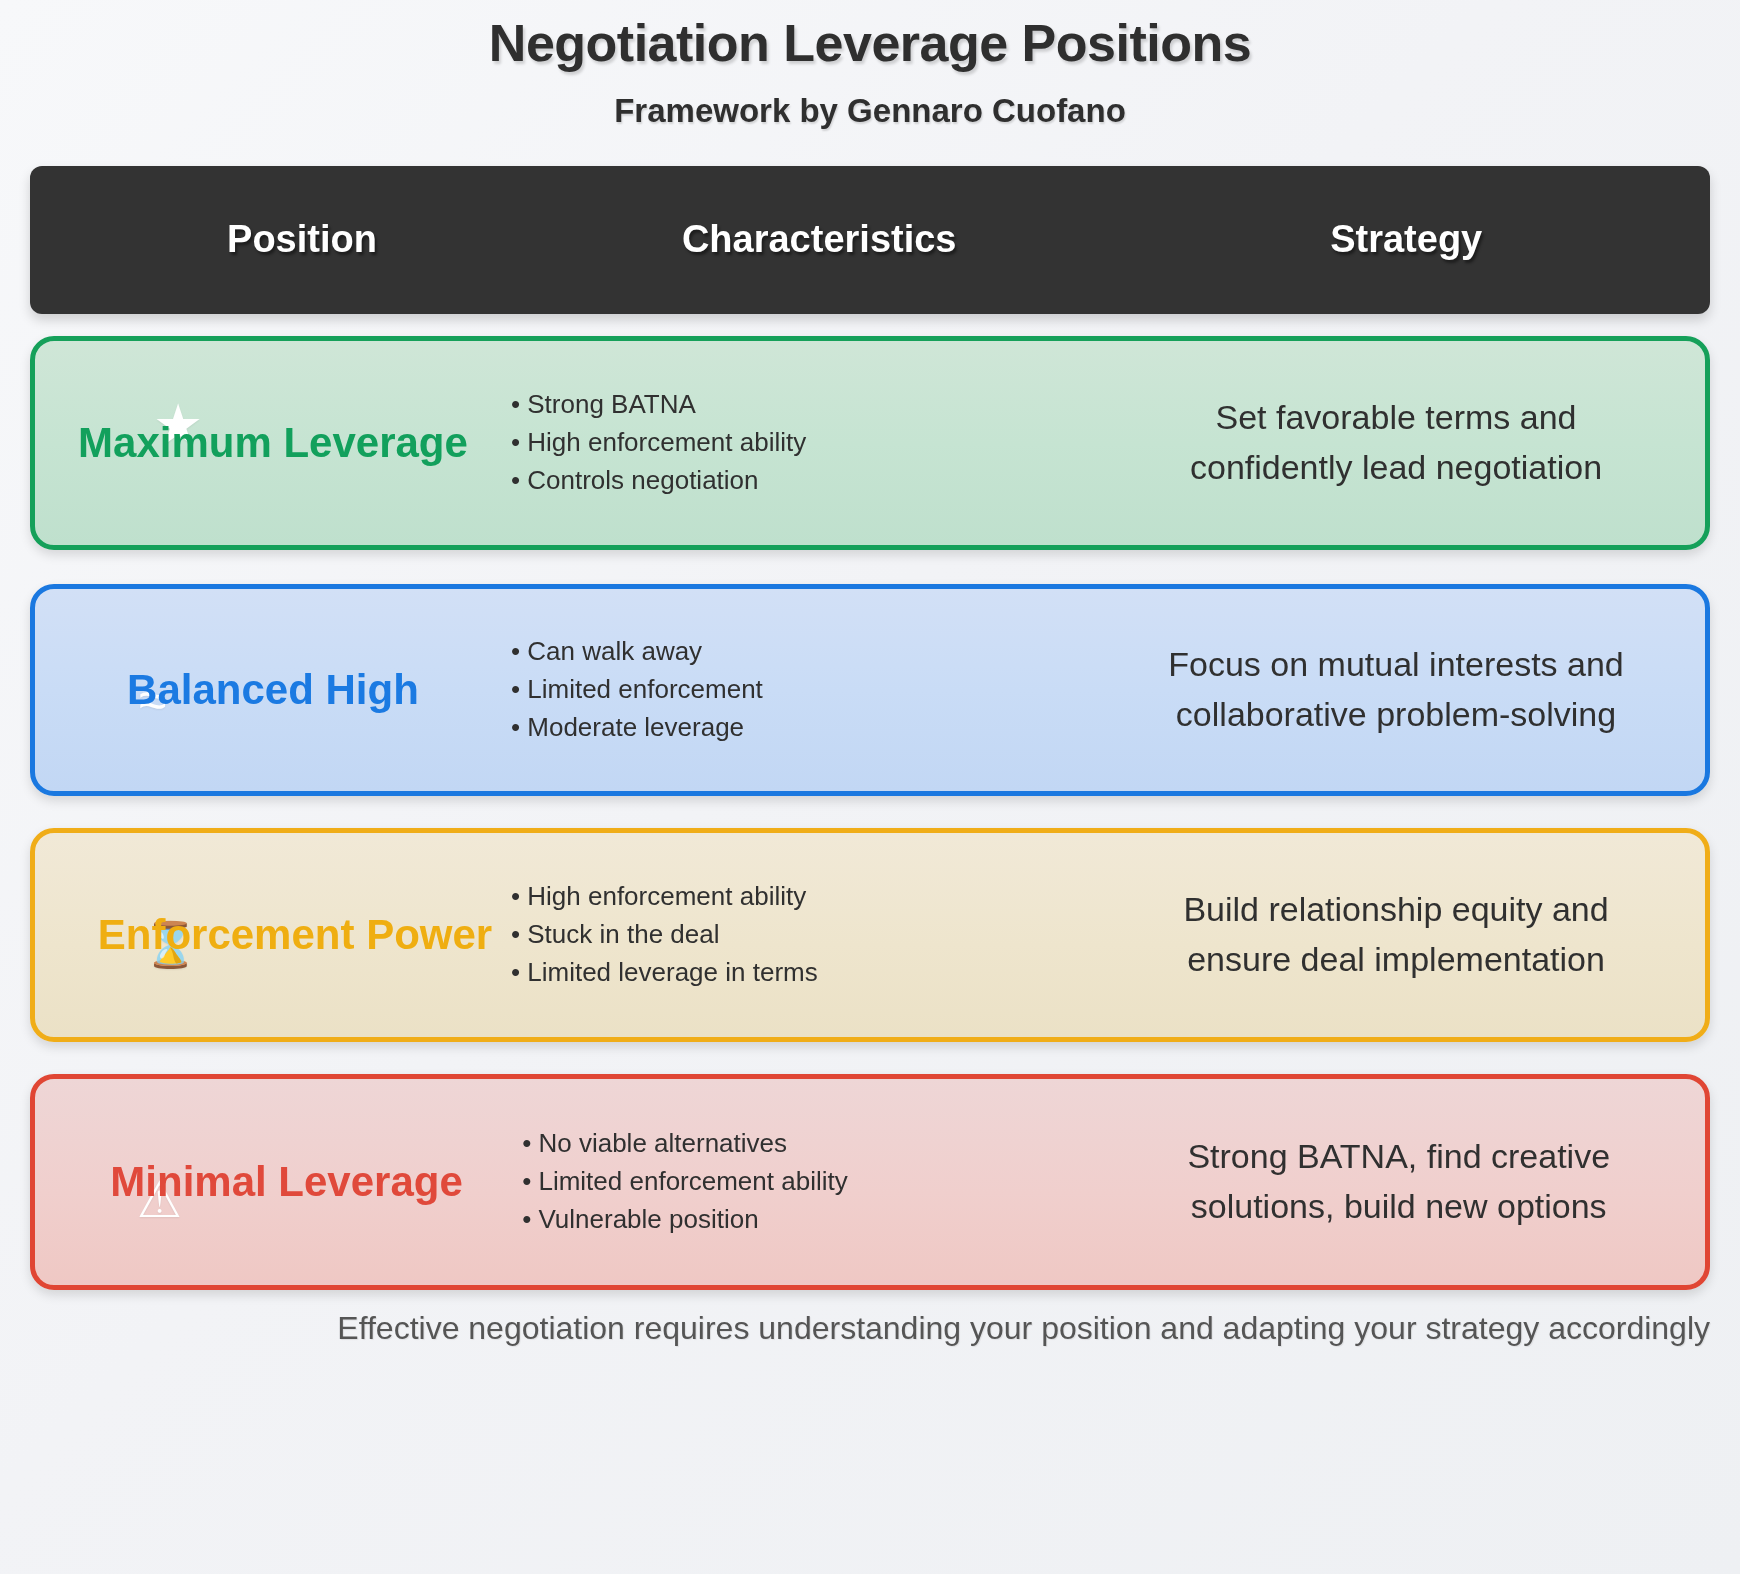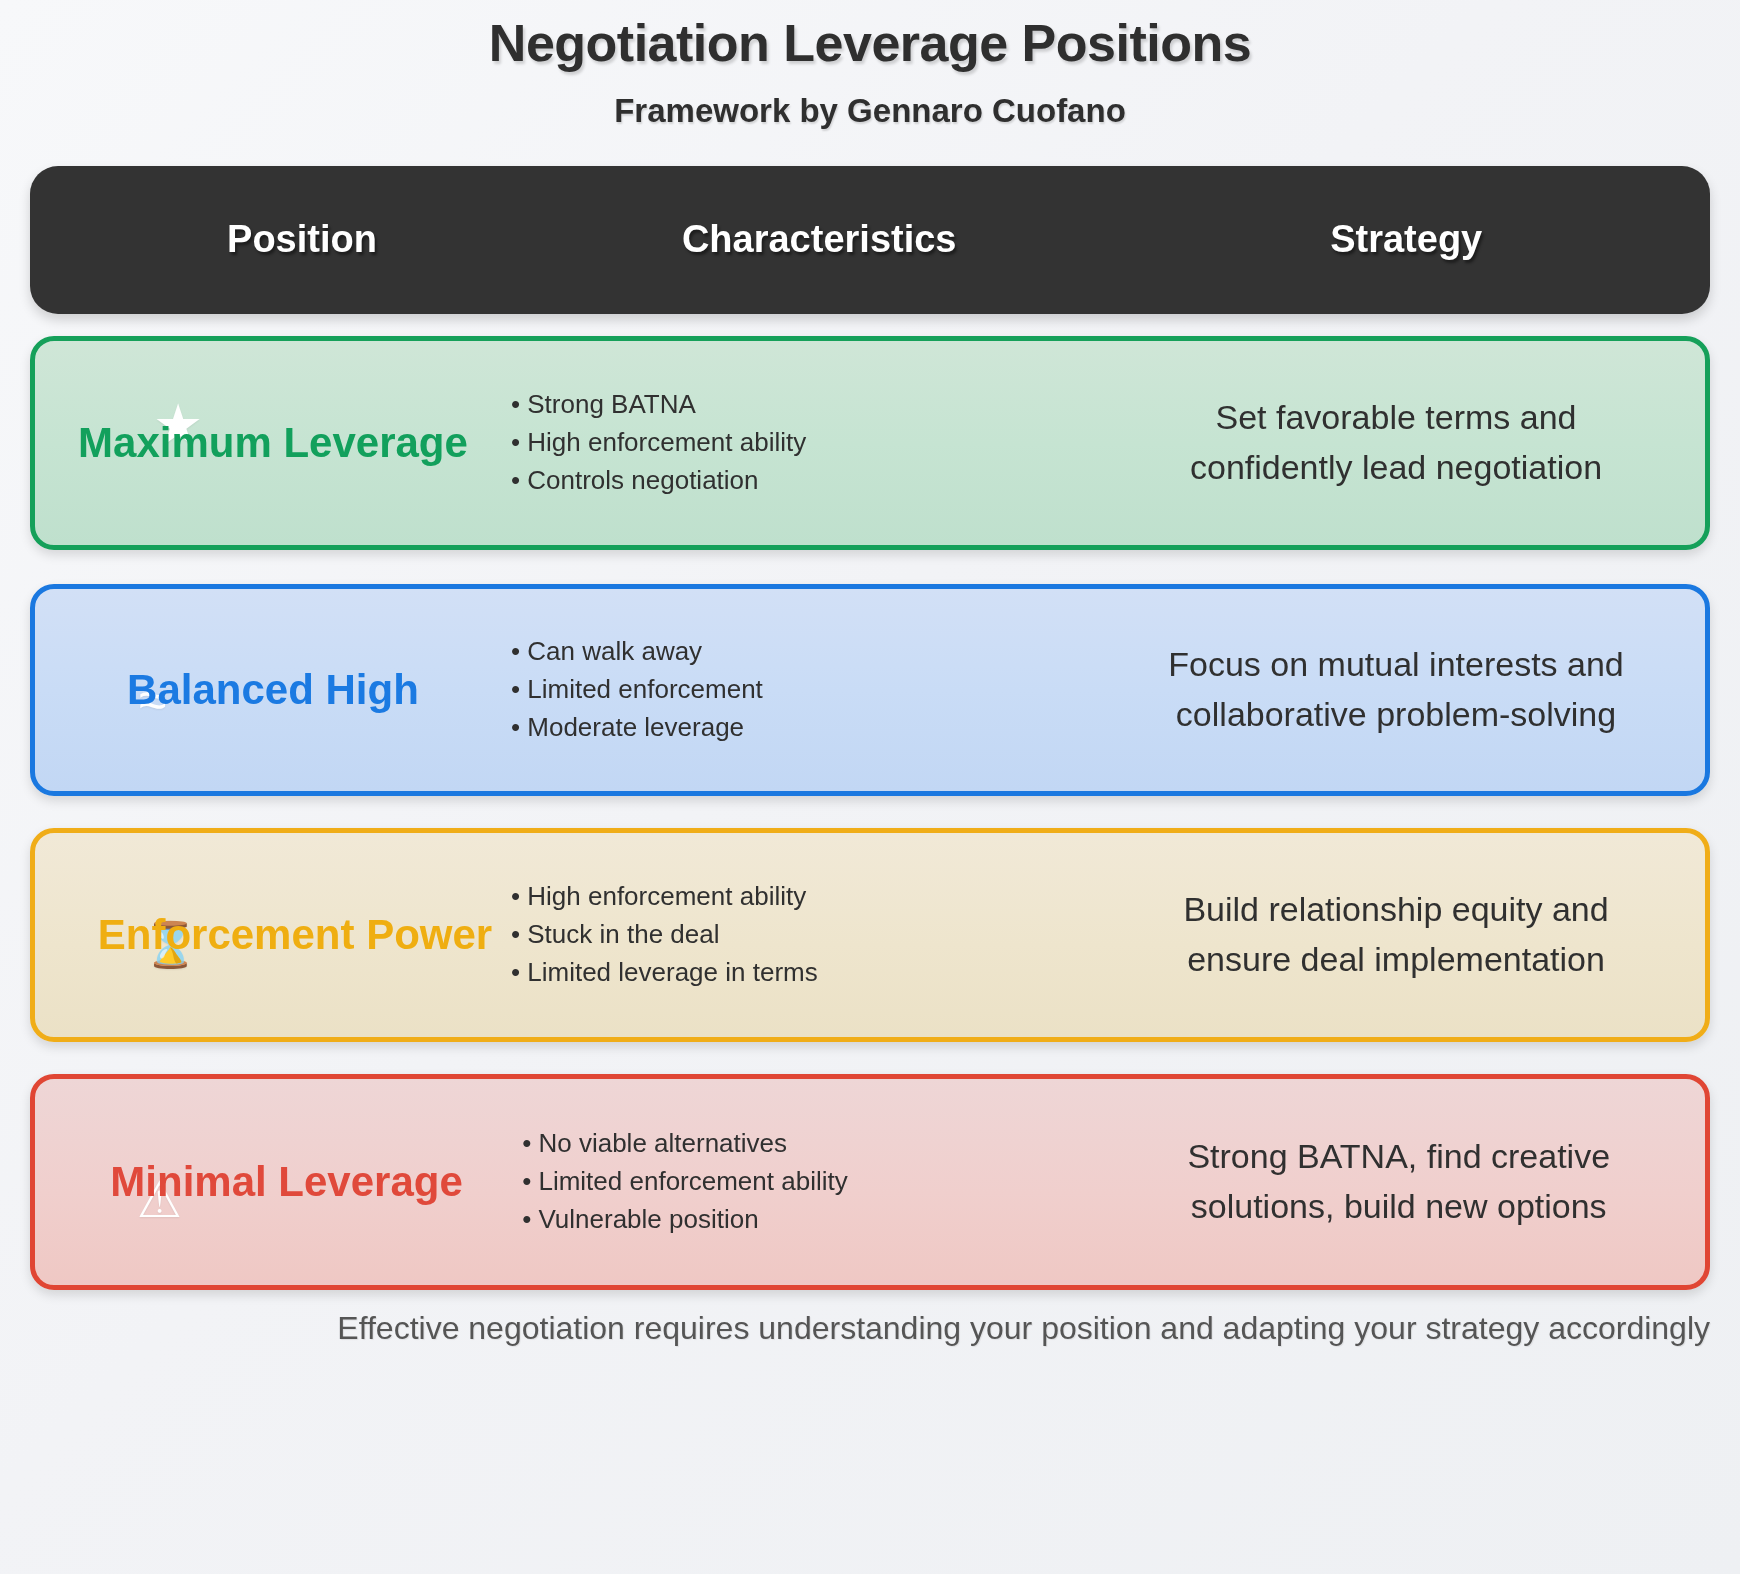--- a/index.html
+++ b/index.html
@@ -42,21 +42,21 @@
     color: #2f2f2f;
     margin-top: 18px;
     text-shadow: 1px 2px 2px rgba(0,0,0,0.14);
   }
 
   
   .table-header {
     margin-top: 36px;
     height: 148px;
     background: #333333;
-    border-radius: 28px;
+    border-radius: 12px;
     display: flex;
     align-items: center;
     box-shadow: 0 6px 12px rgba(0,0,0,0.16);
     position: relative;
     padding-left: 38px;
   }
 
   .th {
     color: #ffffff;
     font-size: 38px;

